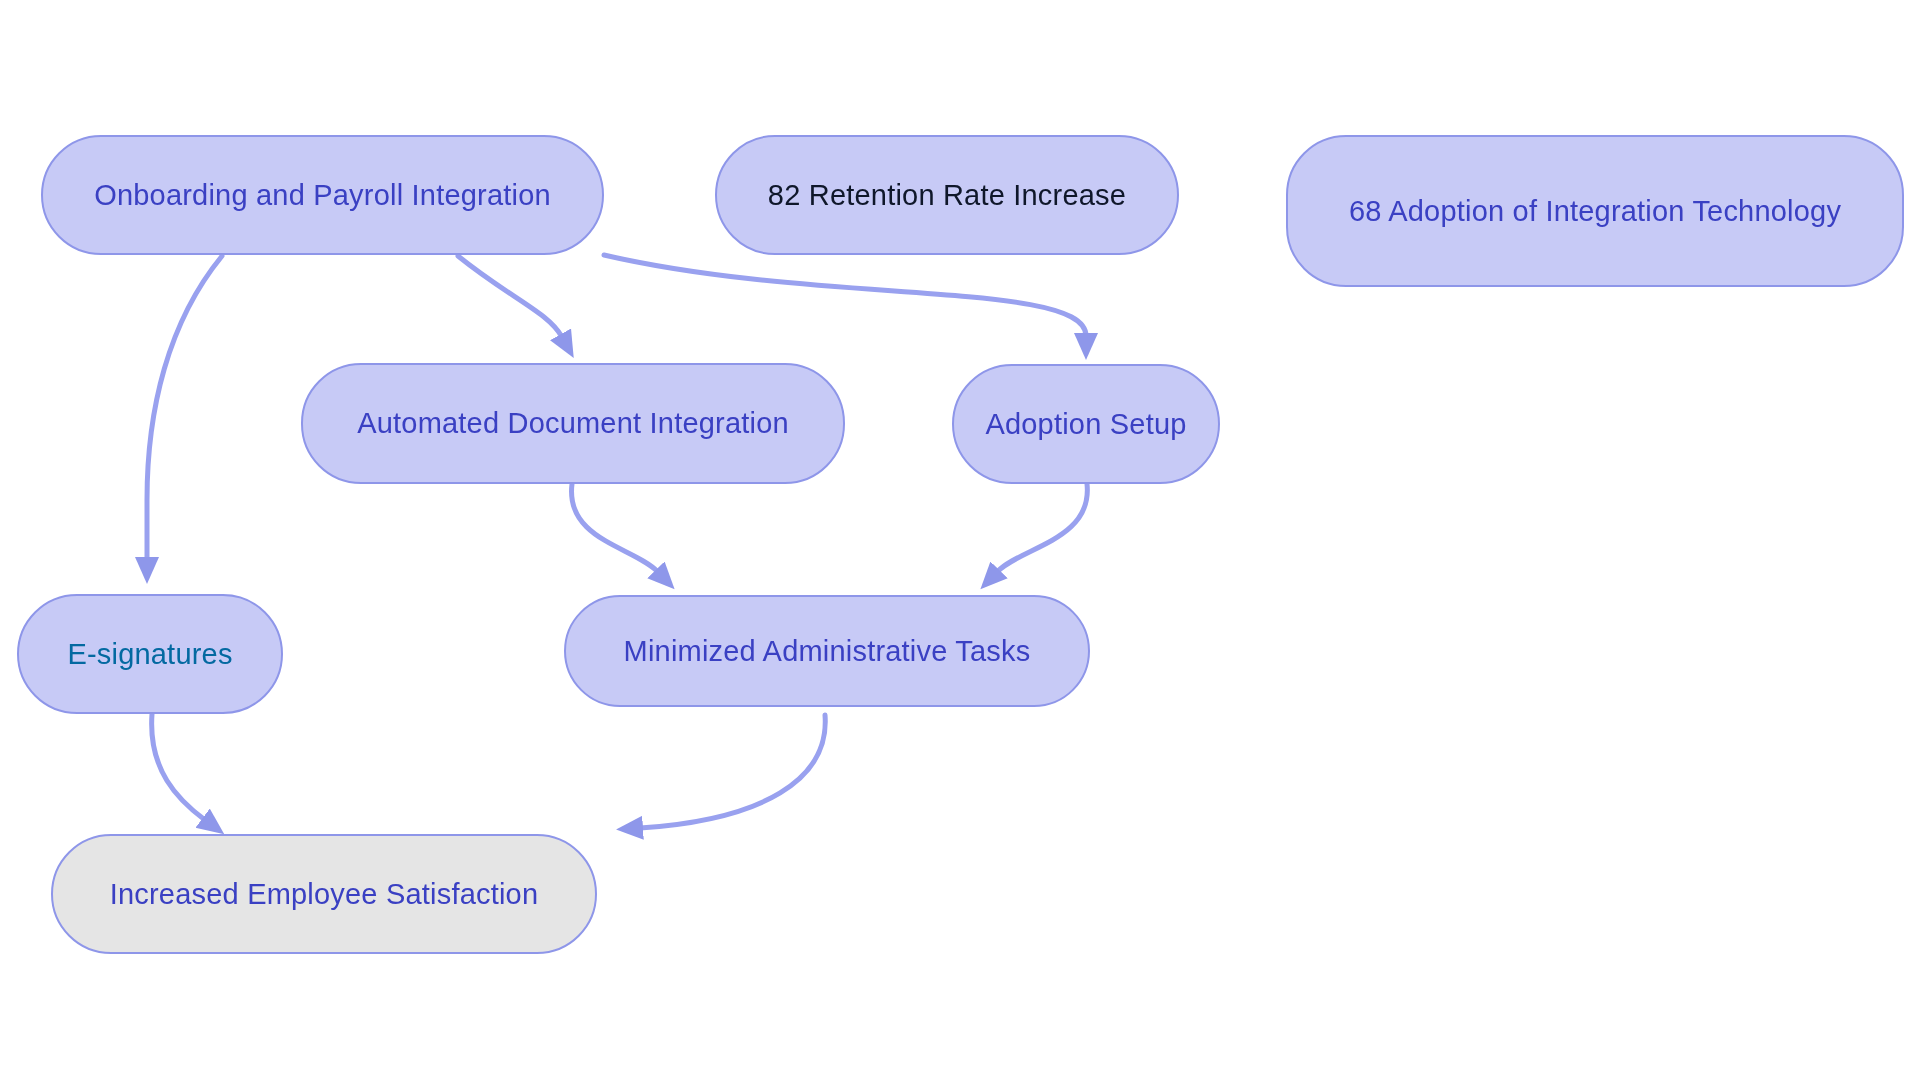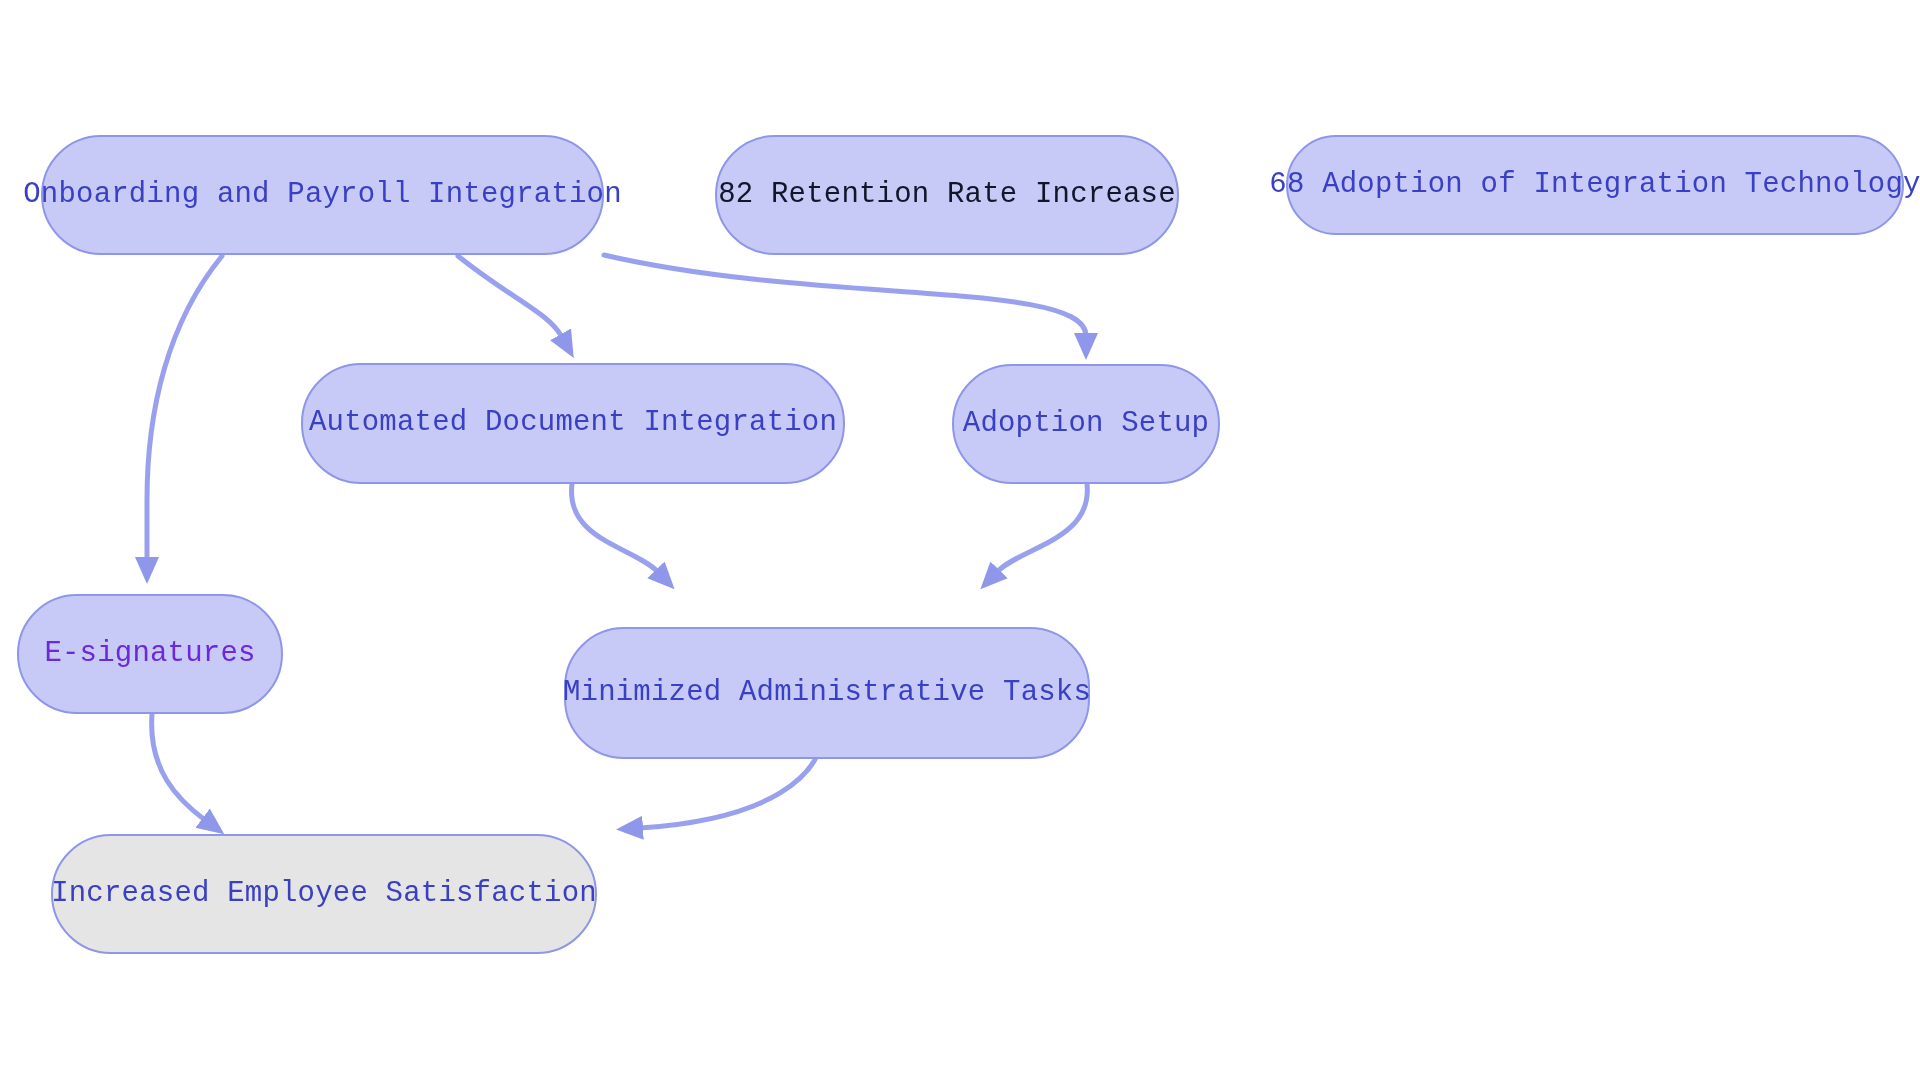--- a/index.html
+++ b/index.html
@@ -31,21 +31,20 @@
     justify-content: center;
     text-align: center;
     border-radius: 60px;
     border: 2px solid;
     font-size: 29px;
     font-weight: 400;
     letter-spacing: 0.2px;
     line-height: 1.2;
     padding: 0 24px;
     white-space: nowrap;
-    font-family: Liberation Mono, monospace;
   }
 </style>
 </head>
 <body>
 
 <div id="canvas" style="background: rgb(255, 255, 255);">
   <svg id="edges" width="1920" height="1083" viewBox="0 0 1920 1083">
     <defs>
       <marker id="arrowhead" viewBox="0 0 10 10" refX="1" refY="5" markerWidth="6" markerHeight="6" orient="auto" markerUnits="strokeWidth">
         <path id="arrowhead-shape" d="M 0 1 L 9 5 L 0 9 Z" fill="#8e97ea"></path>
@@ -55,19 +54,19 @@
       <path d="M 458 256 C 510 298 548 312 562 337" fill="none" stroke="#99a1ef" stroke-width="5" stroke-linecap="round" marker-end="url(#arrowhead)"></path>
       <path d="M 604 255 C 820 305 1086 280 1086 336" fill="none" stroke="#99a1ef" stroke-width="5" stroke-linecap="round" marker-end="url(#arrowhead)"></path>
       <path d="M 572 484 C 565 540 634 547 658 572" fill="none" stroke="#99a1ef" stroke-width="5" stroke-linecap="round" marker-end="url(#arrowhead)"></path>
       <path d="M 1087 484 C 1093 540 1021 547 997 572" fill="none" stroke="#99a1ef" stroke-width="5" stroke-linecap="round" marker-end="url(#arrowhead)"></path>
       <path d="M 152 714 C 148 770 178 800 205 820" fill="none" stroke="#99a1ef" stroke-width="5" stroke-linecap="round" marker-end="url(#arrowhead)"></path>
       <path d="M 825 715 C 830 780 762 820 640 828" fill="none" stroke="#99a1ef" stroke-width="5" stroke-linecap="round" marker-end="url(#arrowhead)"></path>
     </svg>
 
 <div class="node" style="left: 41px; top: 135px; width: 563px; height: 120px; background: rgb(199, 202, 246); border-color: rgb(142, 150, 233); color: rgb(58, 64, 195);">Onboarding and Payroll Integration</div>
     <div class="node" style="left: 715px; top: 135px; width: 464px; height: 120px; background: rgb(199, 202, 246); border-color: rgb(142, 150, 233); color: #0f172a;">82 Retention Rate Increase</div>
-    <div class="node" style="left: 1286px; top: 135px; width: 618px; height: 100px; background: rgb(199, 202, 246); border-color: rgb(142, 150, 233); color: rgb(58, 64, 195);">68 Adoption of Integration Technology</div>
+    <div class="node" style="left: 1286px; top: 135px; width: 618px; height: 152px; background: rgb(199, 202, 246); border-color: rgb(142, 150, 233); color: rgb(58, 64, 195);">68 Adoption of Integration Technology</div>
     <div class="node" style="left: 301px; top: 363px; width: 544px; height: 121px; background: rgb(199, 202, 246); border-color: rgb(142, 150, 233); color: rgb(58, 64, 195);">Automated Document Integration</div>
     <div class="node" style="left: 952px; top: 364px; width: 268px; height: 120px; background: rgb(199, 202, 246); border-color: rgb(142, 150, 233); color: rgb(58, 64, 195);">Adoption Setup</div>
-    <div class="node" style="left: 17px; top: 594px; width: 266px; height: 120px; background: rgb(199, 202, 246); border-color: rgb(142, 150, 233); color: #6d28d9;">E-signatures</div>
-    <div class="node" style="left: 564px; top: 627px; width: 526px; height: 132px; background: rgb(199, 202, 246); border-color: rgb(142, 150, 233); color: rgb(58, 64, 195);">Minimized Administrative Tasks</div>
+    <div class="node" style="left: 17px; top: 594px; width: 266px; height: 120px; background: rgb(199, 202, 246); border-color: rgb(142, 150, 233); color: #0369a1;">E-signatures</div>
+    <div class="node" style="left: 564px; top: 595px; width: 526px; height: 112px; background: rgb(199, 202, 246); border-color: rgb(142, 150, 233); color: rgb(58, 64, 195);">Minimized Administrative Tasks</div>
     <div class="node" style="left: 51px; top: 834px; width: 546px; height: 120px; background: #e5e5e5; border-color: rgb(142, 150, 233); color: rgb(58, 64, 195);">Increased Employee Satisfaction</div>
   </div>
 
 </body></html>

